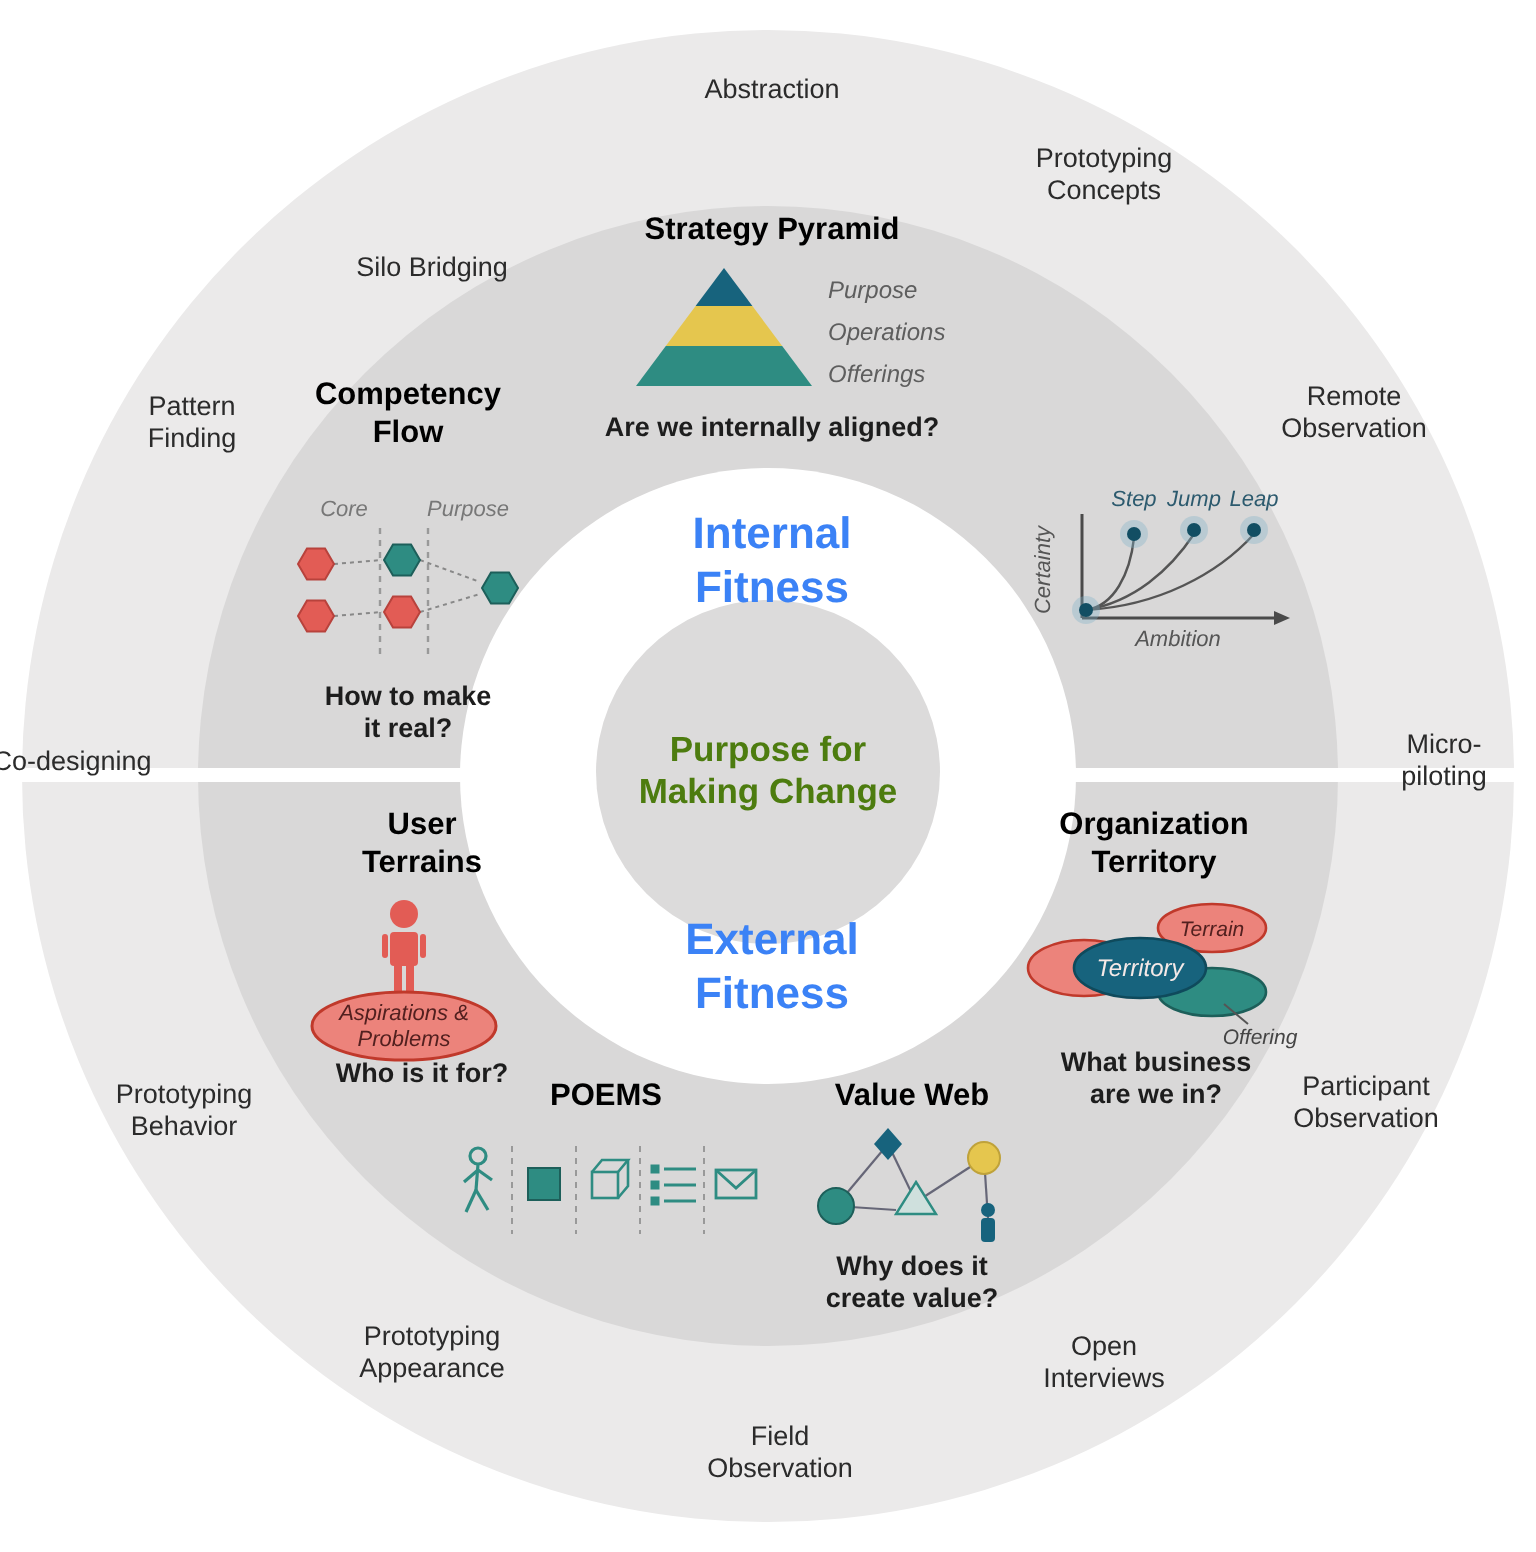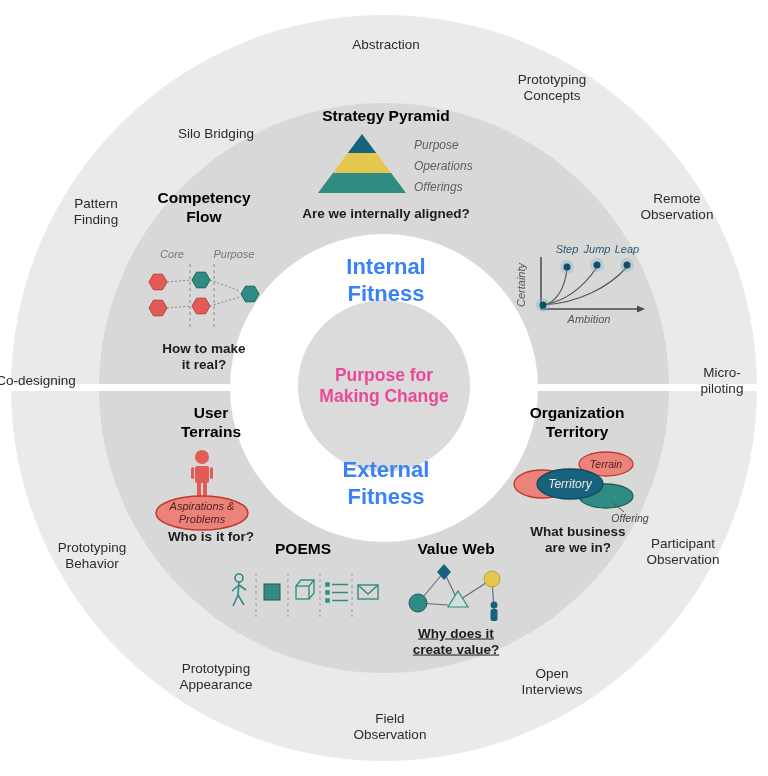--- a/index.html
+++ b/index.html
@@ -9,21 +9,21 @@
   .ring-outer{left:11px;top:15px;width:746px;height:746px;background:#ebeaea;}
   .ring-middle{left:99px;top:103px;width:570px;height:570px;background:#d9d8d8;}
   .divider{position:absolute;left:11px;top:384px;width:746px;height:7px;background:#fff;}
   .ring-inner{left:230px;top:234px;width:308px;height:308px;background:#ffffff;}
   .center-core{left:298px;top:300px;width:172px;height:172px;background:#dcdbdb;}
   .lbl{position:absolute;transform:translate(-50%,-50%);white-space:pre-line;text-align:center;line-height:1.22;}
   .method{font-size:13.5px;color:#2b2b2b;}
   .tool-title{font-size:15.5px;font-weight:bold;color:#000000;}
   .question{font-size:13.5px;font-weight:bold;color:#1d1d1d;}
   .fitness{font-size:22px;font-weight:bold;color:#3b82f6;}
-  .core-title{font-size:17.5px;font-weight:bold;color:#ec4899;}
+  .core-title{font-size:17.5px;font-weight:bold;color:#4d7c0f;}
   .icon{position:absolute;}
   svg text{font-family:"Liberation Sans","DejaVu Sans",sans-serif;}
 </style>
 </head>
 <body>
 
 <div class="canvas">
 
   <div class="circle ring-outer"></div>
   <div class="circle ring-middle"></div>
@@ -172,21 +172,21 @@
     </g>
     <polygon points="42,5 49,13 42,21 35,13" fill="#17637d"></polygon>
     <circle cx="90" cy="20" r="8" fill="#e5c64e" stroke="#bfa23a"></circle>
     <circle cx="16" cy="44" r="9" fill="#2e8c82" stroke="#1d5f5a"></circle>
     <polygon points="56,32 66,48 46,48" fill="#cfe0dd" stroke="#2e8c82" stroke-width="1.2"></polygon>
     <g fill="#17637d">
       <circle cx="92" cy="46" r="3.5"></circle>
       <rect x="88.5" y="50" width="7" height="12" rx="2"></rect>
     </g>
   </svg>
-  <div class="lbl question" style="left:456px;top:642px;text-decoration:underline;">Why does it
+  <div class="lbl question" style="left:456px;top:642px;">Why does it
 create value?</div>
 
   <div class="lbl tool-title" style="left:577px;top:423px;">Organization
 Territory</div>
   <svg class="icon" style="left:506px;top:444px;" width="145" height="82" viewBox="0 0 145 82">
     <ellipse cx="36" cy="40" rx="28" ry="14" fill="#ec837b" stroke="#c0392b" stroke-width="1.3"></ellipse>
     <ellipse cx="100" cy="52" rx="27" ry="12" fill="#2e8c82" stroke="#1d5f5a" stroke-width="1.3"></ellipse>
     <ellipse cx="100" cy="20" rx="27" ry="12" fill="#ec837b" stroke="#c0392b" stroke-width="1.3"></ellipse>
     <text x="100" y="24" font-size="10.5" font-style="italic" fill="#52201f" text-anchor="middle">Terrain</text>
     <ellipse cx="64" cy="40" rx="33" ry="15" fill="#17637d" stroke="#0f4a5c" stroke-width="1.3"></ellipse>

